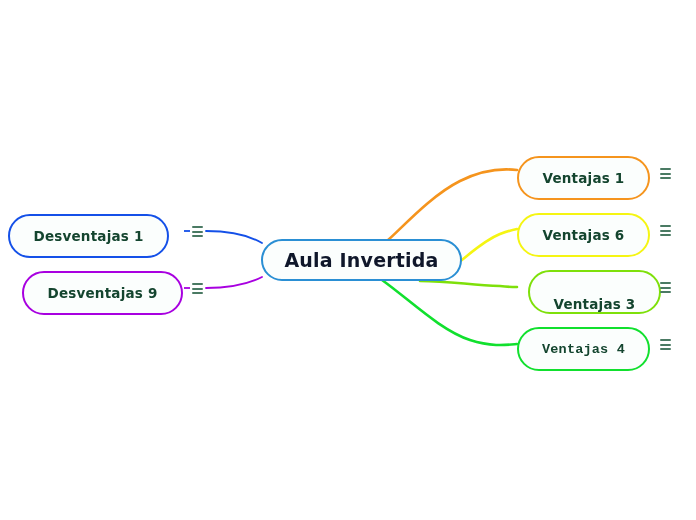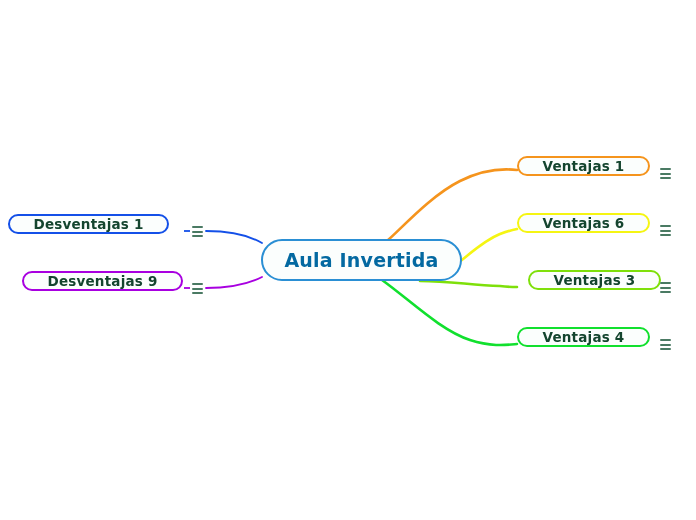--- a/index.html
+++ b/index.html
@@ -37,21 +37,21 @@
     border-radius: 40px;
     white-space: nowrap;
     z-index: 3;
   }
   .node-label {
     font-weight: bold;
     letter-spacing: 0.2px;
   }
   .branch-node {
     border-width: 2.5px;
-    height: 20px;
+    height: 44px;
     font-size: 13.5px;
   }
   .branch-node .node-label {
     color: #14452f;
     font-size: 13.5px;
   }
   .central-node {
     border-width: 2.5px;
     border-color: #2a8fd4;
     left: 261px;
@@ -92,21 +92,21 @@
       <path d="M 420 280 C 450 280 470 246 500 234 C 508 231 512 230 517 229" fill="none" stroke="#f5f512" stroke-width="2.6" stroke-linecap="round"></path>
       <path d="M 420 281 C 450 281 470 285 500 286 C 508 287 512 287 517 287" fill="none" stroke="#7ee00a" stroke-width="2.6" stroke-linecap="round"></path>
       <path d="M 382 280 C 410 300 440 330 470 340 C 492 347 506 345 517 344" fill="none" stroke="#11e02e" stroke-width="2.6" stroke-linecap="round"></path>
       <path d="M 206 231 C 230 231 250 236 262 243" fill="none" stroke="#1450e8" stroke-width="1.8" stroke-linecap="round"></path>
       <path d="M 206 288 C 230 288 250 283 262 277" fill="none" stroke="#a800e0" stroke-width="1.8" stroke-linecap="round"></path>
       <line x1="184" y1="231" x2="190" y2="231" stroke="#1450e8" stroke-width="1.8"></line>
       <line x1="184" y1="288" x2="190" y2="288" stroke="#a800e0" stroke-width="1.8"></line>
     </svg>
 
   <div class="node central-node" style="left: 261px; top: 239px; width: 201px; height: 42px; border-color: rgb(42, 143, 212); background: rgb(251, 254, 253);">
-    <span class="node-label" style="color: #0369a1;">Aula Invertida</span>
+    <span class="node-label" style="color: #0f172a;">Aula Invertida</span>
   </div>
 
   <div id="branch-layer">
       <div class="node branch-node" style="left: 517px; top: 156px; width: 133px; border-color: rgb(245, 148, 29);">
         <span class="node-label">Ventajas 1</span>
       </div>
       <div class="menu-icon" style="left: 660px; top: 168px;">
         <span></span>
         <span></span>
         <span></span>
@@ -120,21 +120,21 @@
         <span></span>
       </div>
       <div class="node branch-node" style="left: 528px; top: 270px; width: 133px; border-color: rgb(126, 224, 10); align-items: flex-end;">
         <span class="node-label">Ventajas 3</span>
       </div>
       <div class="menu-icon" style="left: 660px; top: 282px;">
         <span></span>
         <span></span>
         <span></span>
       </div>
-      <div class="node branch-node" style="left: 517px; top: 327px; width: 133px; border-color: rgb(17, 224, 46);">
+      <div class="node branch-node" style="left: 517px; top: 327px; width: 133px; border-color: rgb(17, 224, 46); font-family: Liberation Mono, monospace;">
         <span class="node-label">Ventajas 4</span>
       </div>
       <div class="menu-icon" style="left: 660px; top: 339px;">
         <span></span>
         <span></span>
         <span></span>
       </div>
       <div class="node branch-node" style="left: 8px; top: 214px; width: 161px; border-color: rgb(20, 80, 232);">
         <span class="node-label">Desventajas 1</span>
       </div>

